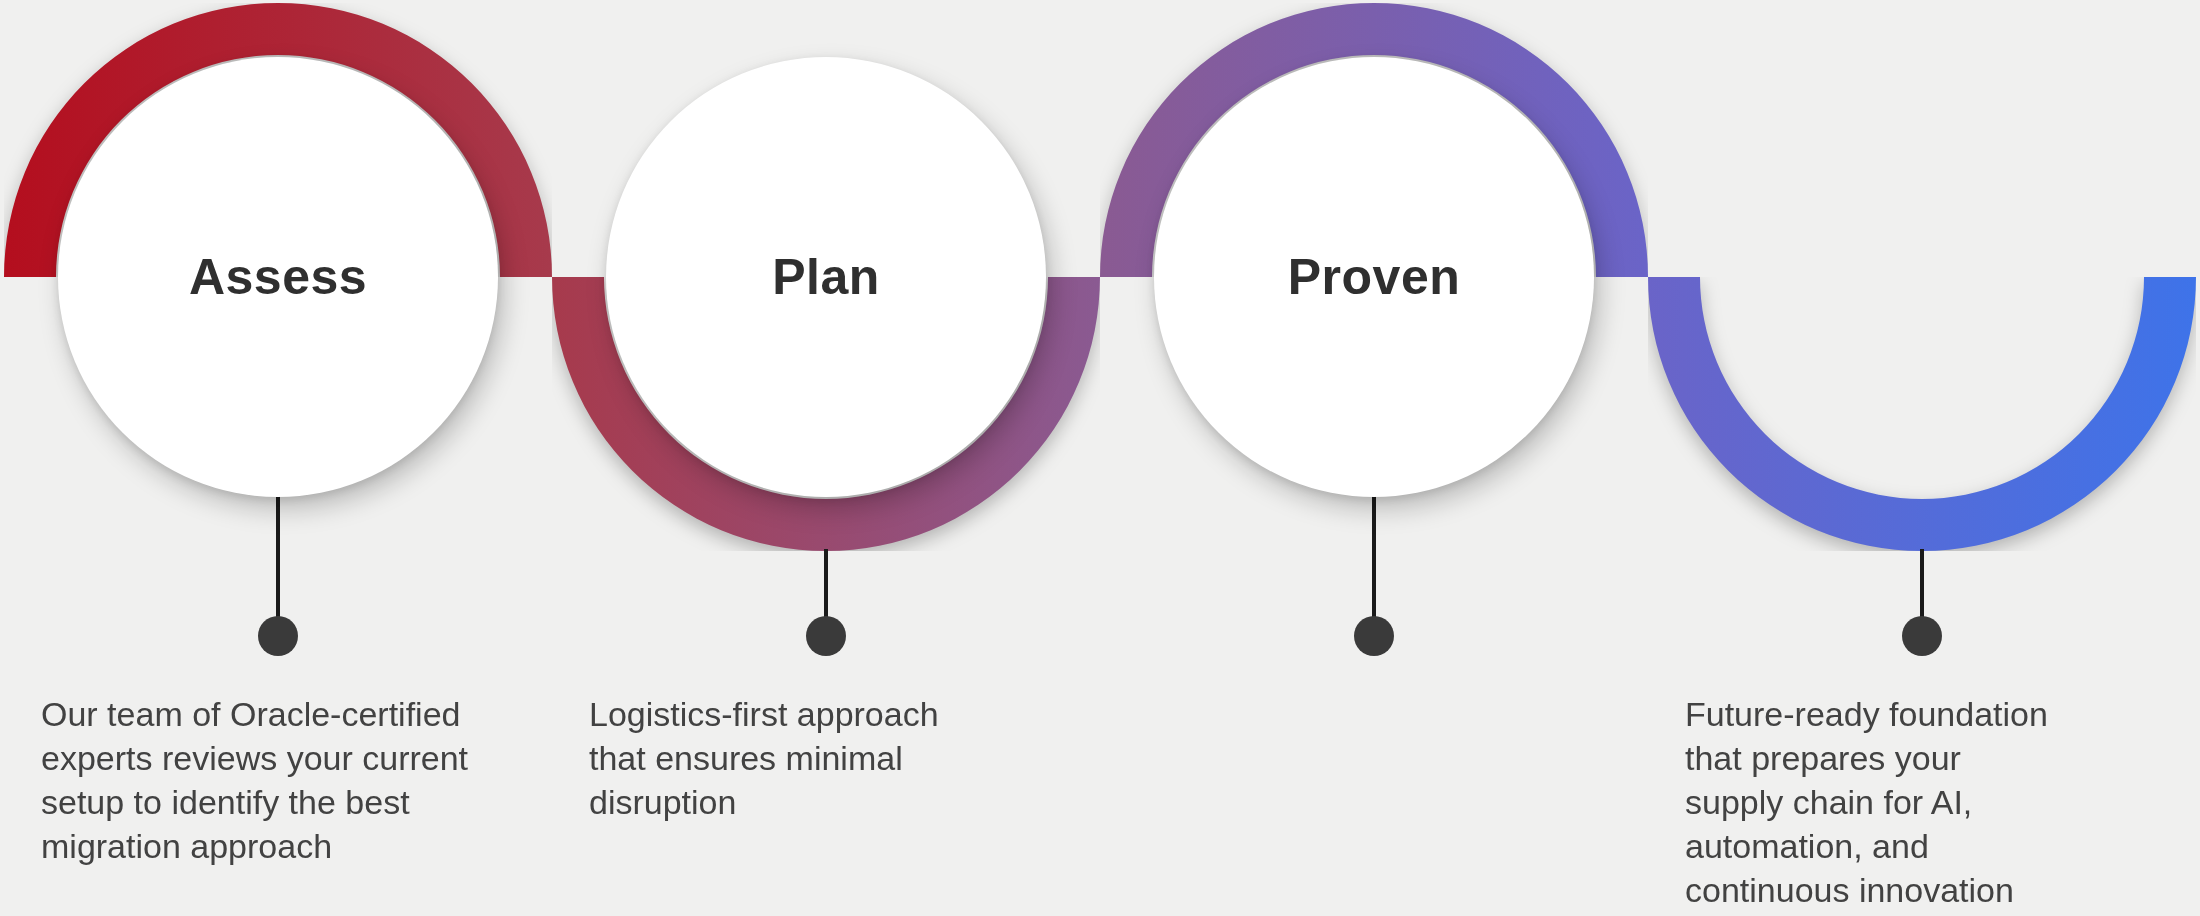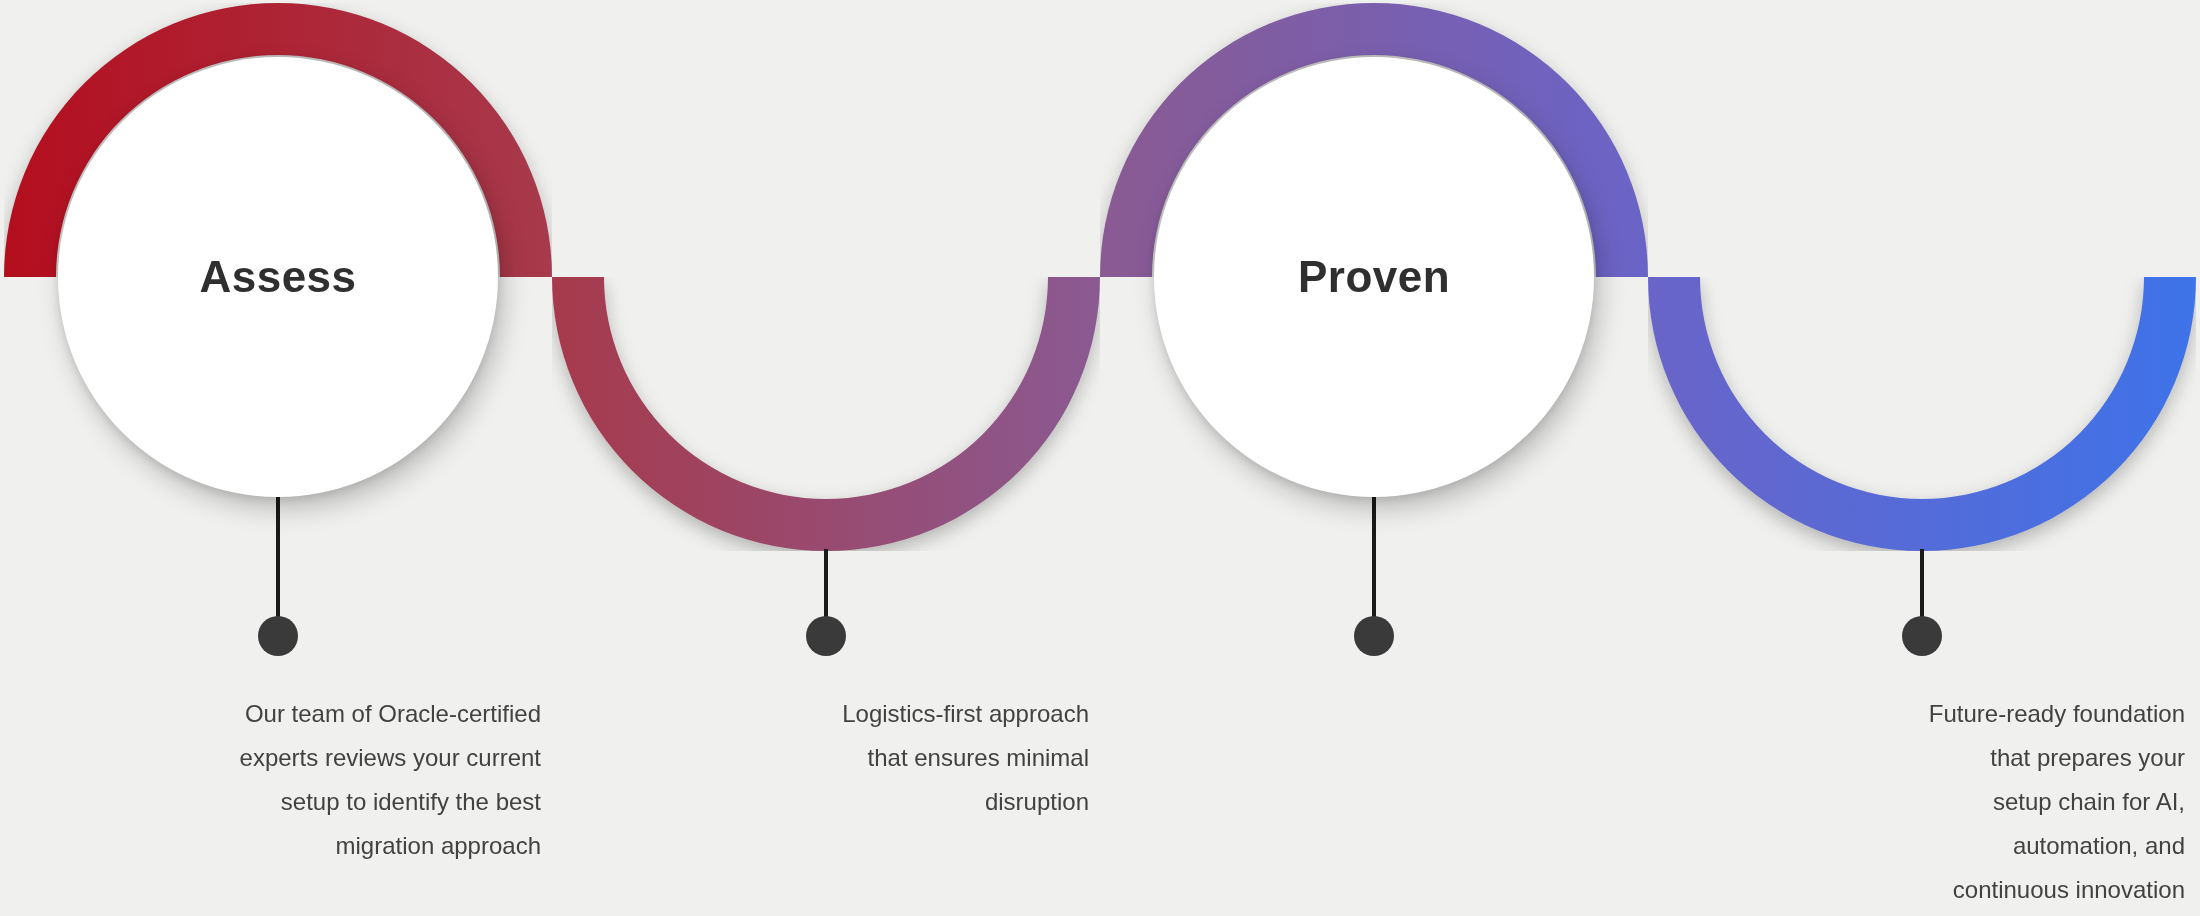--- a/index.html
+++ b/index.html
@@ -29,21 +29,21 @@
     position:absolute;
     left:calc(var(--cx) - 220px);
     top:57px;
     width:440px;height:440px;
     border-radius:50%;
     background:#ffffff;
     box-shadow:6px 12px 26px rgba(0,0,0,0.22), 0 3px 8px rgba(0,0,0,0.10);
     display:flex;align-items:center;justify-content:center;
   }
   .label{
-    font-size:44px;
+    font-size:50px;
     font-weight:700;
     letter-spacing:0.5px;
     color:var(--label-color,#2f2f2f);
   }
 
   .stem{
     position:absolute;
     left:calc(var(--cx) - 2px);
     width:4px;
     background:var(--line-color,#1a1a1a);
@@ -58,22 +58,22 @@
     width:40px;height:40px;
     border-radius:50%;
     background:var(--dot-color,#3a3a3a);
   }
 
   .desc{
     position:absolute;
     left:calc(var(--cx) - 237px);
     top:692px;
     width:500px;
-    text-align:right;
-    font-size:24px;
+    text-align:left;
+    font-size:34px;
     line-height:44px;
     color:var(--text-color,#424242);
     white-space:pre-line;
   }
 </style>
 </head>
 <body>
 
 <div class="canvas" style="--bg: #f0f0ef; --label-color: #2f2f2f; --text-color: #424242; --line-color: #1a1a1a; --dot-color: #3a3a3a;">
 
@@ -103,20 +103,23 @@
       <defs>
         <linearGradient id="g1" x1="0%" y1="0%" x2="100%" y2="0%">
           <stop offset="0%" stop-color="#a73a4c"></stop>
           <stop offset="100%" stop-color="#8a5a92"></stop>
         </linearGradient>
       </defs>
       <path d="M548,0 A274,274 0 0 1 0,0 L52,0 A222,222 0 0 0 496,0 Z" fill="url(#g1)"></path>
     </svg>
     <div class="stem from-arc"></div>
     <div class="dot"></div>
+    <div class="circle">
+      <div class="label">Plan</div>
+    </div>
     <div class="desc">Logistics-first approach
 that ensures minimal
 disruption</div>
   </div>
 
   <div class="step s2">
     <svg class="arc top" viewBox="0 0 548 274" aria-hidden="true">
       <defs>
         <linearGradient id="g2" x1="0%" y1="0%" x2="100%" y2="0%">
           <stop offset="0%" stop-color="#8a5a92"></stop>
@@ -139,18 +142,18 @@
           <stop offset="0%" stop-color="#6a64c8"></stop>
           <stop offset="100%" stop-color="#3e73e9"></stop>
         </linearGradient>
       </defs>
       <path d="M548,0 A274,274 0 0 1 0,0 L52,0 A222,222 0 0 0 496,0 Z" fill="url(#g3)"></path>
     </svg>
     <div class="stem from-arc"></div>
     <div class="dot"></div>
     <div class="desc">Future-ready foundation
 that prepares your
-setup chain for AI,
+supply chain for AI,
 automation, and
 continuous innovation</div>
   </div>
 
 </div>
 
 </body></html>

